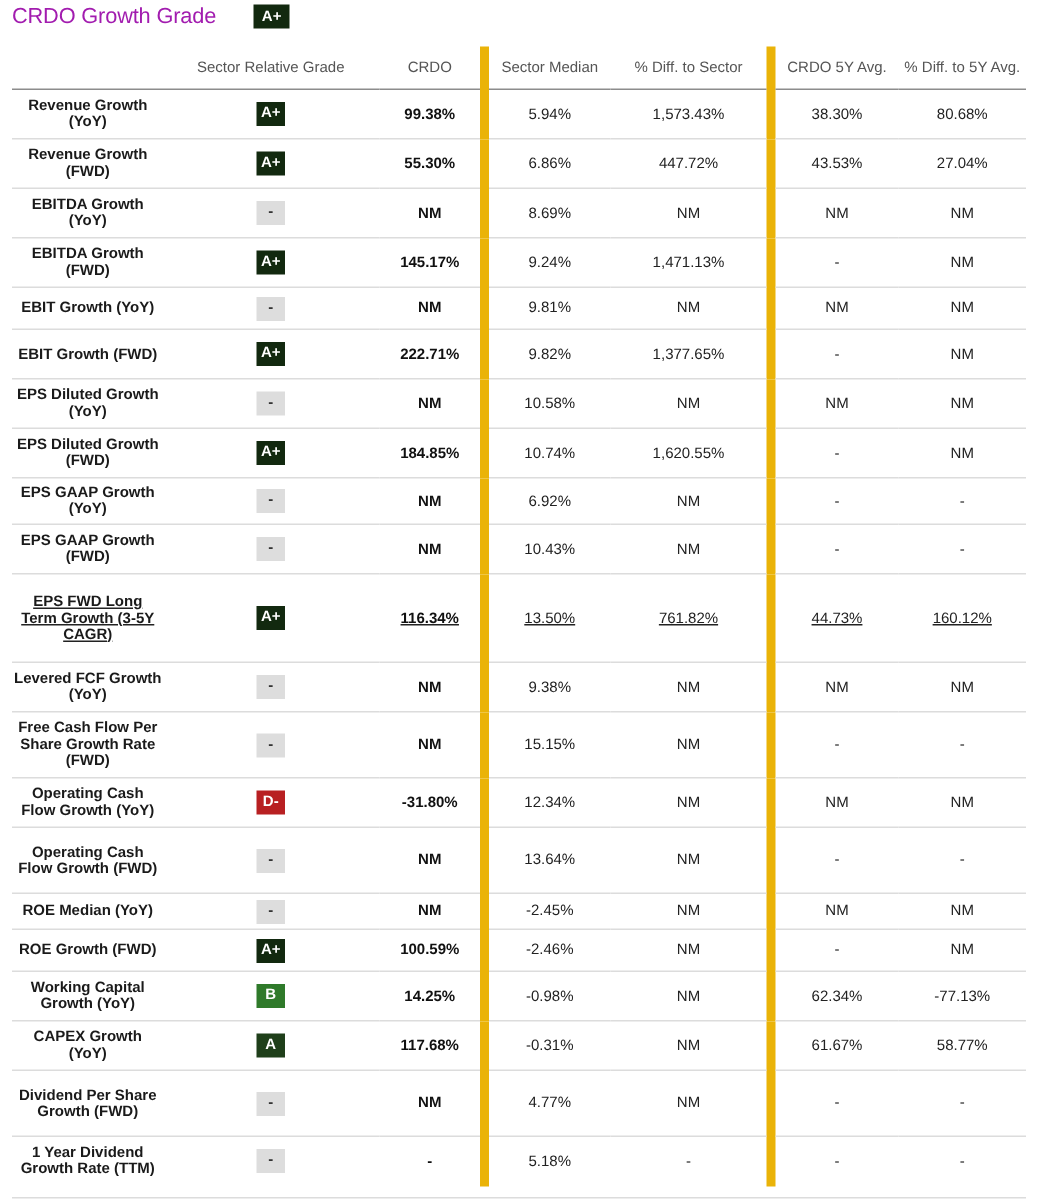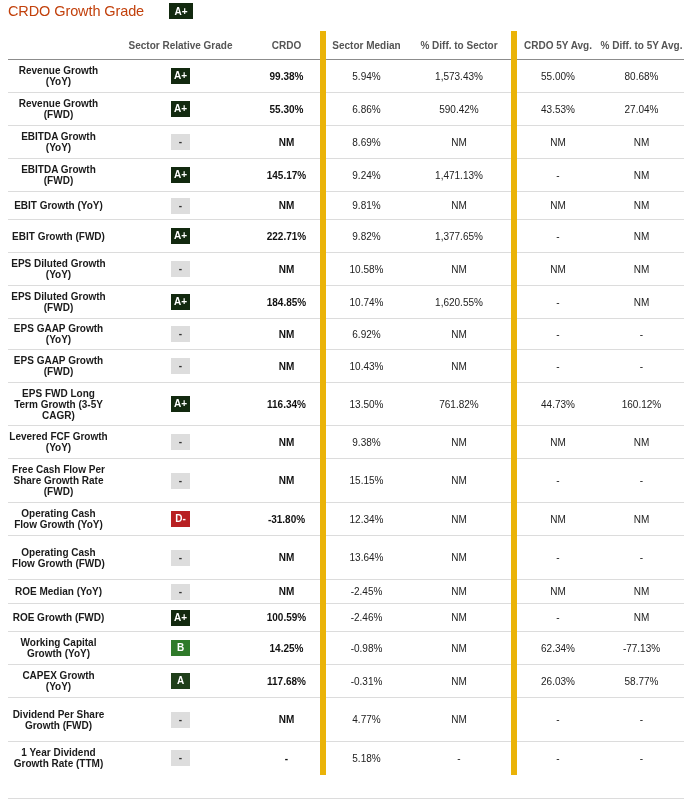--- a/index.html
+++ b/index.html
@@ -7,39 +7,39 @@
     width: 691px; height: 801px; overflow: hidden;
     font-family: "Liberation Sans", sans-serif;
     color: #222222;
     position: relative;
   }
   .title-bar {
     position: absolute; left: 8px; top: 2px;
     display: flex; align-items: center;
   }
   .title {
-    font-size: 14.5px; font-weight: normal; color: #c2410c;
+    font-size: 14.5px; font-weight: normal; color: #a21caf;
     letter-spacing: -0.1px;
   }
   .title-badge {
     margin-left: 25px; margin-top: 1px;
     background: #12290f; color: #ffffff;
     font-size: 10px; font-weight: bold;
     width: 24px; height: 16px;
     display: flex; align-items: center; justify-content: center;
   }
   table.grid {
     position: absolute; left: 8px; top: 31px;
     width: 676px;
     border-collapse: collapse;
     table-layout: fixed;
     font-size: 10px;
   }
   th {
-    font-weight: bold; color: #555555;
+    font-weight: normal; color: #555555;
     font-size: 10px;
     height: 28px; vertical-align: middle;
     text-align: center;
     border-bottom: 1px solid #8c8c8c;
     padding: 0;
     white-space: nowrap;
   }
   td {
     padding: 0;
     border-bottom: 1px solid #dcdcdc;
@@ -100,29 +100,29 @@
       <th>% Diff. to 5Y Avg.</th>
     </tr>
   </thead>
   <tbody id="tbody">
       <tr style="height: 33px;">
         <td class="metric">Revenue Growth (YoY)</td>
         <td><span class="badge g-aplus">A+</span></td>
         <td class="crdo sep-right">99.38%</td>
         <td class="val">5.94%</td>
         <td class="val sep-right">1,573.43%</td>
-        <td class="val">55.00%</td>
+        <td class="val">38.30%</td>
         <td class="val">80.68%</td>
       </tr>
       <tr style="height: 33px;">
         <td class="metric">Revenue Growth (FWD)</td>
         <td><span class="badge g-aplus">A+</span></td>
         <td class="crdo sep-right">55.30%</td>
         <td class="val">6.86%</td>
-        <td class="val sep-right">590.42%</td>
+        <td class="val sep-right">447.72%</td>
         <td class="val">43.53%</td>
         <td class="val">27.04%</td>
       </tr>
       <tr style="height: 33px;">
         <td class="metric">EBITDA Growth (YoY)</td>
         <td><span class="badge g-none">-</span></td>
         <td class="crdo sep-right">NM</td>
         <td class="val">8.69%</td>
         <td class="val sep-right">NM</td>
         <td class="val">NM</td>
@@ -184,21 +184,21 @@
       </tr>
       <tr style="height: 33px;">
         <td class="metric">EPS GAAP Growth (FWD)</td>
         <td><span class="badge g-none">-</span></td>
         <td class="crdo sep-right">NM</td>
         <td class="val">10.43%</td>
         <td class="val sep-right">NM</td>
         <td class="val">-</td>
         <td class="val">-</td>
       </tr>
-      <tr style="height: 43px;">
+      <tr style="height: 59px; text-decoration: underline;">
         <td class="metric">EPS FWD Long Term Growth (3-5Y CAGR)</td>
         <td><span class="badge g-aplus">A+</span></td>
         <td class="crdo sep-right">116.34%</td>
         <td class="val">13.50%</td>
         <td class="val sep-right">761.82%</td>
         <td class="val">44.73%</td>
         <td class="val">160.12%</td>
       </tr>
       <tr style="height: 33px;">
         <td class="metric">Levered FCF Growth (YoY)</td>
@@ -262,21 +262,21 @@
         <td class="val sep-right">NM</td>
         <td class="val">62.34%</td>
         <td class="val">-77.13%</td>
       </tr>
       <tr style="height: 33px;">
         <td class="metric">CAPEX Growth (YoY)</td>
         <td><span class="badge g-a">A</span></td>
         <td class="crdo sep-right">117.68%</td>
         <td class="val">-0.31%</td>
         <td class="val sep-right">NM</td>
-        <td class="val">26.03%</td>
+        <td class="val">61.67%</td>
         <td class="val">58.77%</td>
       </tr>
       <tr style="height: 44px;">
         <td class="metric">Dividend Per Share Growth (FWD)</td>
         <td><span class="badge g-none">-</span></td>
         <td class="crdo sep-right">NM</td>
         <td class="val">4.77%</td>
         <td class="val sep-right">NM</td>
         <td class="val">-</td>
         <td class="val">-</td>

